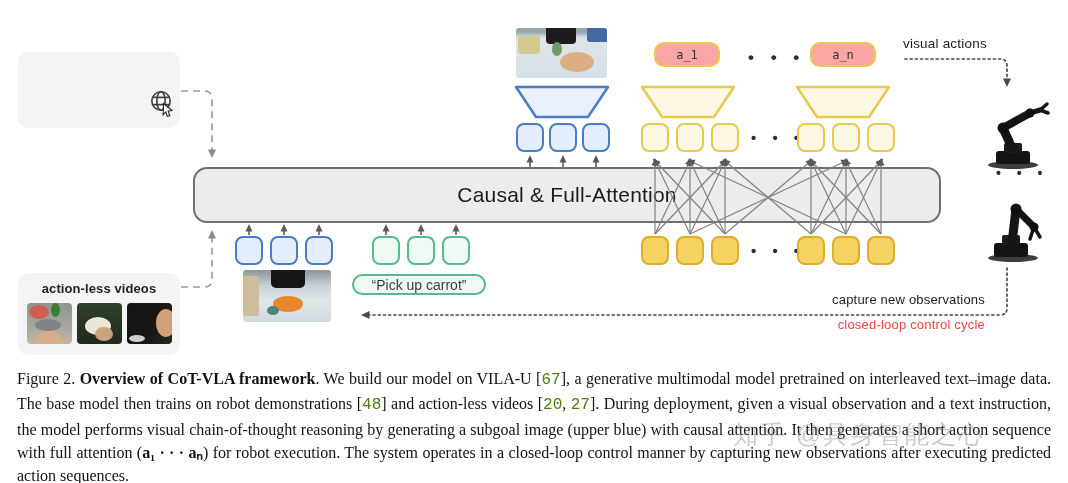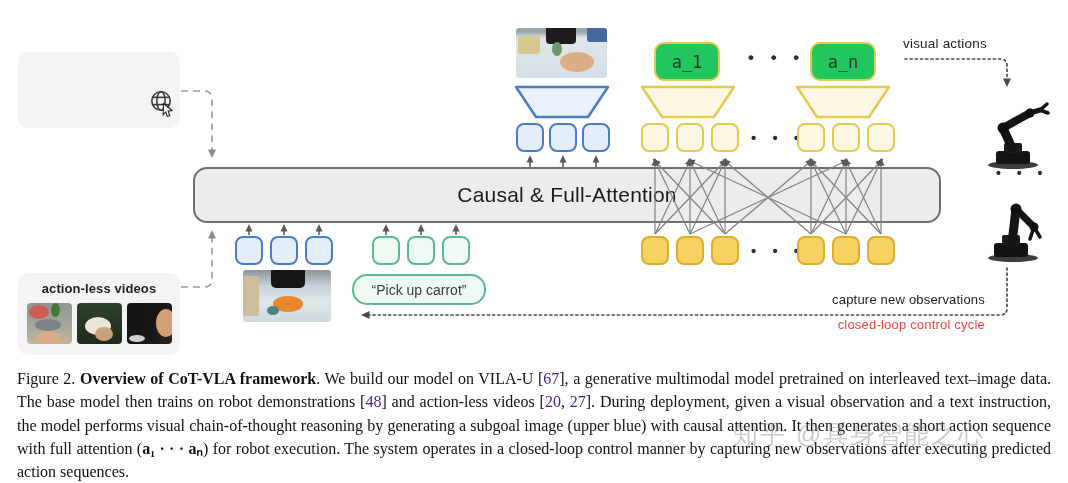--- a/index.html
+++ b/index.html
@@ -27,48 +27,48 @@
   .subgoal-bg{background:linear-gradient(180deg,#9aa6ad 0%,#9aa6ad 8%,#dde5ea 20%,#d6e0e6 100%);}
   .obs-bg{background:linear-gradient(180deg,#8d9499 0%,#c6d1d6 30%,#dfe7ea 60%,#cfd9de 100%);}
 
   
   .tok{position:absolute;width:28px;height:29px;border-radius:8px;box-sizing:border-box;}
   .tok-blue{background:#e3edfb;border:2.5px solid #4a7cc7;}
   .tok-yellow-pale{background:#fdf8e3;border:2.5px solid #e6c94e;}
   .tok-yellow-solid{background:#f6d262;border:2.5px solid #dbae2b;}
   .tok-green{background:#f0faf5;border:2.5px solid #57bb8c;}
 
-  .chunk-label{position:absolute;width:66px;height:39px;border-radius:10px;background:#22c55e;
+  .chunk-label{position:absolute;width:66px;height:25px;border-radius:10px;background:#fca5a5;
     border:2.5px solid #e6c94e;box-sizing:border-box;display:flex;align-items:center;justify-content:center;
-    font-family:"DejaVu Sans Mono",monospace;font-size:17px;color:#333;}
+    font-family:"DejaVu Sans Mono",monospace;font-size:12px;color:#333;}
   .dots{position:absolute;color:#2e2e2e;font-size:15px;font-weight:bold;letter-spacing:6px;white-space:nowrap;}
 
   
   .attn-bar{position:absolute;left:193px;top:167px;width:748px;height:56px;background:#ececec;
     border:2px solid #6f6f6f;border-radius:14px;box-sizing:border-box;
     display:flex;align-items:center;justify-content:center;}
   .attn-bar span{font-size:21px;font-weight:500;color:#1b1b1b;letter-spacing:.2px;}
 
   .model-title{position:absolute;left:283px;top:78px;font-size:26px;font-weight:800;color:#101010;letter-spacing:.5px;}
 
-  .instr-box{position:absolute;left:352px;top:274px;width:134px;height:31px;border-radius:15px;
+  .instr-box{position:absolute;left:352px;top:274px;width:134px;height:21px;border-radius:15px;
     background:#effaf4;border:2.5px solid #57bb8c;box-sizing:border-box;
     display:flex;align-items:center;justify-content:center;font-size:14px;color:#3c3c3c;}
 
   .side-label{position:absolute;font-size:13.5px;color:#1d1d1d;letter-spacing:.2px;}
   .side-label.muted{color:#ef4444;margin-left:16px;}
 
   .robot{position:absolute;width:82px;height:80px;}
 
   
   .caption{position:absolute;left:17px;top:351px;width:1034px;
     font-family:"Liberation Serif",serif;font-size:16px;line-height:23.3px;color:#121212;
     text-align:justify;}
   .seg-bold{font-weight:bold;}
-  .seg-cite{color:#4c1d95;}
+  .seg-cite{color:#4d7c0f;font-family:Liberation Mono, monospace;}
   .seg-math{font-weight:bold;}
 
   .watermark{position:absolute;left:733px;top:418px;font-size:25px;letter-spacing:2px;
     color:rgba(125,125,125,0.40);white-space:nowrap;pointer-events:none;z-index:5;}
 
   svg.overlay{position:absolute;left:0;top:0;pointer-events:none;}
 </style>
 </head>
 <body>
 

